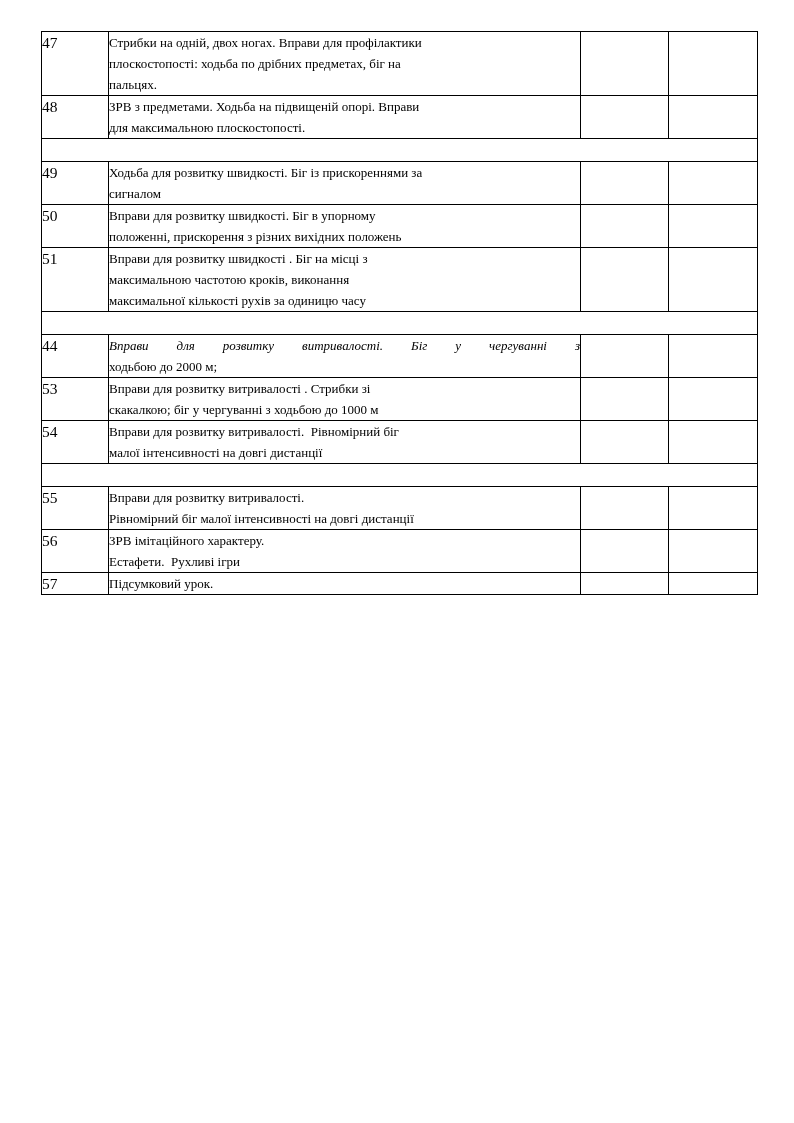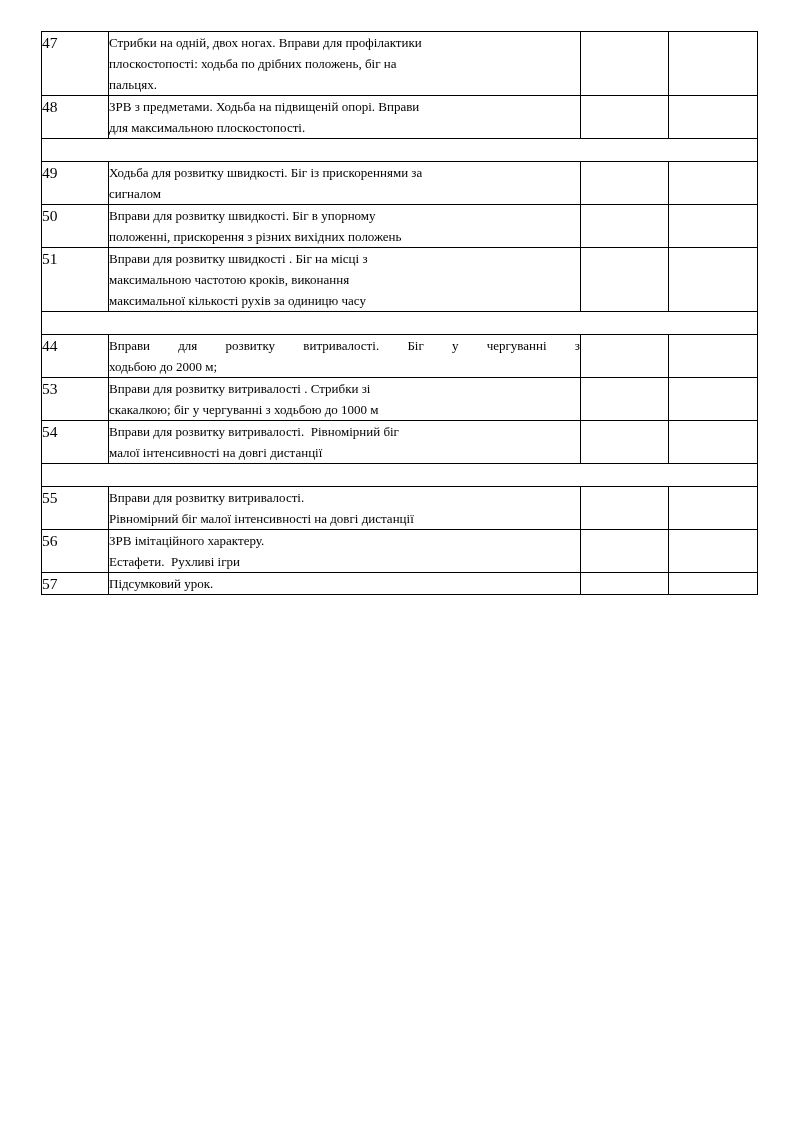--- a/index.html
+++ b/index.html
@@ -55,20 +55,21 @@
     font-size: 13px;
     line-height: 21px;
   }
   td.desc .line {
     display: block;
     white-space: pre-wrap;
   }
   td.desc.justify .line.j {
     text-align: justify;
     text-align-last: justify;
+    font-style: italic;
   }
   td.blank {
     padding: 0;
   }
   tr.spacer td {
     height: 22px;
     padding: 0;
   }
 </style>
 </head>
@@ -81,21 +82,21 @@
         <col class="c-num">
         <col class="c-text">
         <col class="c-blank1">
         <col class="c-blank2">
       </colgroup>
       <tbody>
           <tr>
             <td class="num">47</td>
             <td class="desc">
               <span class="line">Стрибки на одній, двох ногах. Вправи для профілактики</span>
-              <span class="line">плоскостопості: ходьба по дрібних положень, біг на</span>
+              <span class="line">плоскостопості: ходьба по дрібних предметах, біг на</span>
               <span class="line">пальцях.</span>
             </td>
             <td class="blank"></td>
             <td class="blank"></td>
           </tr>
           <tr>
             <td class="num">48</td>
             <td class="desc">
               <span class="line">ЗРВ з предметами. Ходьба на підвищеній опорі. Вправи</span>
               <span class="line">для максимальною плоскостопості.</span>

